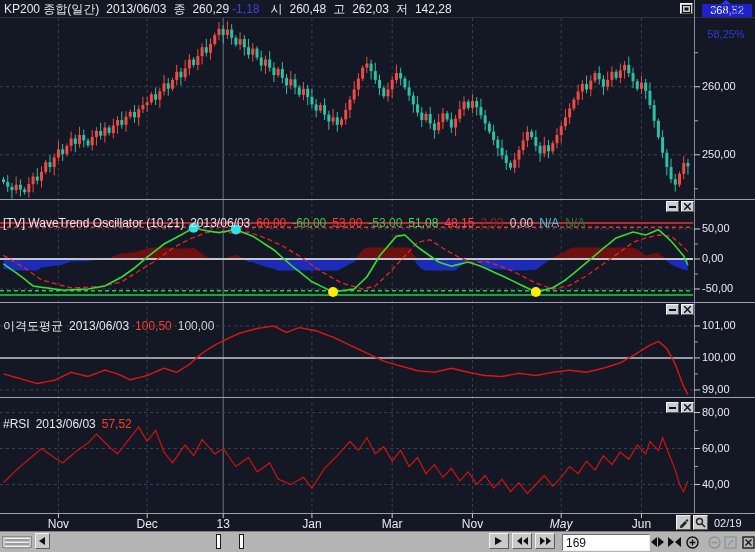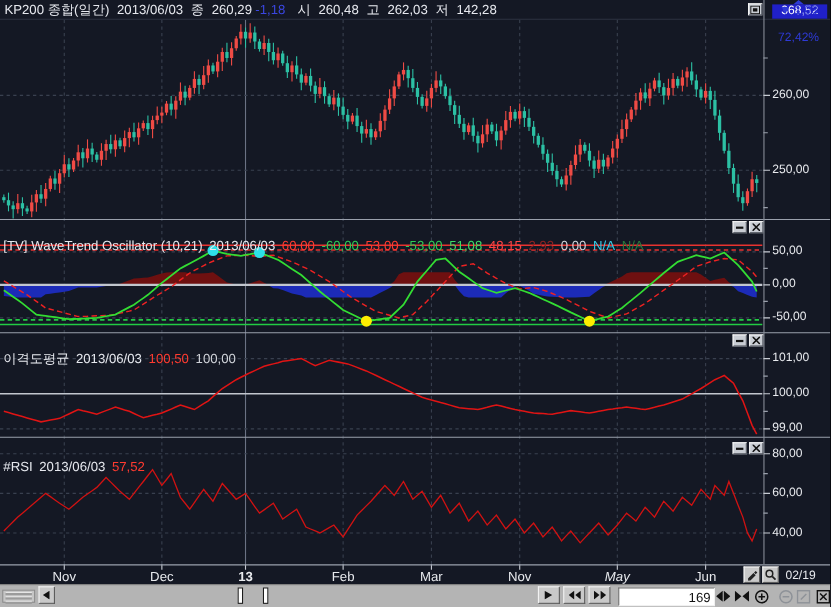--- a/index.html
+++ b/index.html
@@ -14,32 +14,32 @@
   .red{color:#ff3b30;}
   .gray{color:#cfd2d8;}
   .winbtn{width:13px;height:11px;background:#c9cdd4;border:1px solid;
           border-color:#f4f4f4 #565b64 #565b64 #f4f4f4;display:inline-flex;
           align-items:center;justify-content:center;box-sizing:border-box;}
   .winbtn svg{display:block;}
   .btn3d{background:#c9c9c9;border:1px solid;border-color:#f2f2f2 #5c5c5c #5c5c5c #f2f2f2;
          display:flex;align-items:center;justify-content:center;box-sizing:border-box;}
   .axis-label{position:absolute;left:702px;font-size:11px;color:#e8eaee;height:13px;line-height:13px;}
   .time-label{position:absolute;top:517px;font-size:12px;color:#e8eaee;transform:translateX(-50%);}
-  .time-label.year{font-weight:bold;}
+  .time-label.year{font-weight:normal;}
   .bluebox{left:702px;top:4px;width:50px;height:13px;background:#2020c8;color:#fff;
            font-size:11px;text-align:center;line-height:13px;}
   .bluesm{left:698px;width:56px;font-size:11px;color:#2e3ad6;text-align:center;height:12px;line-height:12px;}
   .uptri{left:721px;top:0;width:0;height:0;border-left:5px solid transparent;
          border-right:5px solid transparent;border-bottom:4px solid #2e3ad6;}
   #scrollbar{left:0;top:531px;width:755px;height:21px;background:#b4b4b4;border-top:1px solid #7d7d7d;box-sizing:border-box;}
   .grip{left:2px;top:536px;width:30px;height:12px;background:#c6c6c6;border:1px solid #8a8a8a;box-sizing:border-box;}
   .grip i{display:block;height:2px;margin:1px 2px;background:#9c9c9c;border-top:1px solid #efefef;}
   .handle{top:534px;width:5px;height:15px;background:#fff;border:1px solid #1c1c1c;box-sizing:border-box;z-index:8;}
   #barcount{left:562px;top:534px;width:80px;height:15px;border:1px solid;border-color:#6a6a6a #f0f0f0 #f0f0f0 #6a6a6a;
-            font-family:"Liberation Sans",sans-serif;font-size:12px;text-align:right;padding:0 3px;background:#fff;color:#111;}
+            font-family:"Liberation Sans",sans-serif;font-size:12px;text-align:left;padding:0 3px;background:#fff;color:#111;}
   .flaticon{position:absolute;top:535px;width:14px;height:14px;display:flex;align-items:center;justify-content:center;}
 </style>
 </head>
 <body>
 
 <div id="app">
 
   <div class="abs hdr">
     <span>KP200 종합(일간)</span>
     <span>2013/06/03</span>
@@ -455,21 +455,21 @@
       <line x1="0" y1="484.48201438848923" x2="693" y2="484.48201438848923" stroke="#39404f" stroke-dasharray="3 3"></line>
       <path d="M3.5,482.7L7.7,478.5L11.9,474.3L16.2,470.1L20.4,466.5L24.6,462.9L28.8,459.3L33.1,455.7L37.3,452.1L41.5,448.5L45.8,451.5L50.0,454.5L54.2,457.5L58.4,460.2L62.6,462.9L66.9,459.3L71.1,455.7L75.3,452.1L79.5,449.1L83.8,446.1L88.0,443.1L92.2,438.6L96.4,434.1L100.7,438.3L104.9,442.5L109.1,446.7L113.3,450.3L117.6,453.9L121.8,448.5L126.0,443.1L130.3,437.7L134.5,432.3L138.7,426.9L142.9,434.1L147.1,441.3L151.4,435.9L155.6,430.5L159.8,441.3L164.0,452.1L168.3,457.5L172.5,462.9L176.7,456.9L180.9,450.9L185.2,444.9L189.4,450.3L193.6,455.7L197.8,447.6L202.1,439.5L206.3,444.3L210.5,449.1L214.7,453.9L219.0,451.2L223.2,448.5L227.4,454.5L231.6,460.5L235.9,466.5L240.1,463.5L244.3,460.5L248.5,457.5L252.8,464.7L257.0,471.9L261.2,468.9L265.4,465.9L269.7,462.9L273.9,471.0L278.1,479.1L282.3,480.9L286.6,482.7L290.8,484.5L295.0,482.1L299.3,479.7L303.5,477.3L307.7,482.7L311.9,488.1L316.1,481.5L320.4,474.9L324.6,468.3L328.8,464.1L333.0,459.9L337.3,455.7L341.5,450.9L345.7,446.1L349.9,441.3L354.2,445.8L358.4,450.3L362.6,444.0L366.8,437.7L371.1,445.8L375.3,453.9L379.5,450.3L383.7,446.7L388.0,453.9L392.2,461.1L396.4,455.7L400.6,450.3L404.9,458.4L409.1,466.5L413.3,462.0L417.5,457.5L421.8,465.6L426.0,473.7L430.2,469.2L434.4,464.7L438.7,471.0L442.9,477.3L447.1,472.8L451.3,468.3L455.6,474.6L459.8,480.9L464.0,476.4L468.2,471.9L472.5,478.2L476.7,484.5L480.9,480.0L485.1,475.5L489.4,481.8L493.6,488.1L497.8,483.6L502.0,479.1L506.3,485.4L510.5,491.7L514.7,487.2L518.9,482.7L523.2,488.1L527.4,493.5L531.6,489.0L535.8,484.5L540.1,480.0L544.3,475.5L548.5,480.9L552.8,486.3L557.0,481.8L561.2,477.3L565.4,471.9L569.6,466.5L573.9,470.1L578.1,473.7L582.3,467.4L586.5,461.1L590.8,465.6L595.0,470.1L599.2,462.9L603.4,455.7L607.7,460.2L611.9,464.7L616.1,458.4L620.3,452.1L624.6,455.7L628.8,459.3L633.0,452.1L637.3,444.9L641.5,449.4L645.7,453.9L649.9,441.3L654.1,445.8L658.4,450.3L662.6,437.7L666.8,448.5L671.0,459.3L675.3,470.1L679.5,484.5L683.7,491.7L687.9,480.9" fill="none" stroke="#d01212" stroke-width="1.2"></path>
       <rect x="51" y="532" width="436" height="19" fill="#adadad"></rect>
       <path d="M51,550.5L51.0,549.1L53.7,549.6L56.4,550.0L59.1,549.4L61.8,549.9L64.5,550.2L67.1,549.3L69.8,548.6L72.5,549.0L75.2,548.1L77.9,547.2L80.6,547.6L83.3,546.7L86.0,545.9L88.7,546.4L91.4,545.5L94.1,544.8L96.8,545.3L99.4,544.4L102.1,545.0L104.8,545.5L107.5,544.7L110.2,544.0L112.9,544.5L115.6,543.7L118.3,544.2L121.0,543.5L123.7,543.0L126.4,543.4L129.0,542.6L131.7,542.1L134.4,542.7L137.1,541.9L139.8,541.5L142.5,541.2L145.2,540.4L147.9,540.9L150.6,540.1L153.3,539.3L156.0,539.8L158.7,538.9L161.3,538.1L164.0,538.7L166.7,537.8L169.4,536.9L172.1,537.4L174.8,536.6L177.5,535.7L180.2,536.2L182.9,535.3L185.6,534.5L188.3,533.8L191.0,534.5L193.6,533.9L196.3,534.7L199.0,535.4L201.7,534.9L204.4,535.7L207.1,536.4L209.8,535.8L212.5,536.7L215.2,537.5L217.9,536.9L220.6,537.7L223.2,538.5L225.9,537.9L228.6,538.7L231.3,539.5L234.0,538.9L236.7,539.7L239.4,540.4L242.1,539.8L244.8,540.6L247.5,541.4L250.2,542.0L252.9,541.5L255.5,542.4L258.2,543.1L260.9,542.7L263.6,543.4L266.3,542.9L269.0,541.9L271.7,540.9L274.4,539.9L277.1,538.8L279.8,537.7L282.5,537.3L285.1,538.1L287.8,538.9L290.5,539.8L293.2,540.6L295.9,539.9L298.6,538.9L301.3,538.3L304.0,538.8L306.7,539.7L309.4,540.5L312.1,541.4L314.8,542.2L317.4,543.0L320.1,542.3L322.8,543.3L325.5,544.0L328.2,543.2L330.9,542.3L333.6,542.9L336.3,543.7L339.0,542.8L341.7,541.9L344.4,541.1L347.0,541.7L349.7,541.0L352.4,541.7L355.1,542.5L357.8,543.3L360.5,544.1L363.2,544.9L365.9,545.7L368.6,546.5L371.3,547.2L374.0,547.7L376.7,546.9L379.3,545.9L382.0,545.0L384.7,544.1L387.4,544.7L390.1,545.5L392.8,546.3L395.5,545.5L398.2,546.1L400.9,545.3L403.6,544.4L406.3,543.6L409.0,542.7L411.6,541.8L414.3,540.9L417.0,540.1L419.7,539.3L422.4,539.9L425.1,539.0L427.8,538.3L430.5,538.9L433.2,539.6L435.9,538.9L438.6,538.1L441.2,538.7L443.9,538.0L446.6,537.4L449.3,538.3L452.0,539.1L454.7,539.8L457.4,539.2L460.1,540.0L462.8,541.5L465.5,543.0L468.2,544.7L470.9,546.2L473.5,547.6L476.2,548.9L478.9,549.4L481.6,548.3L484.3,547.2L487.0,547.6L487,550.5Z" fill="#5f6367" stroke="none"></path>
       <rect x="217" y="532" width="27" height="19" fill="rgba(30,30,30,0.3)"></rect>
     </svg>
 
   <div class="abs uptri"></div>
   <div class="abs bluebox">368,52</div>
   <div class="abs bluesm" style="top:4px;">▼ 1,03</div>
-  <div class="abs bluesm" style="top:28px;">72,42%</div>
+  <div class="abs bluesm" style="top:28px;">58,25%</div>
 
   <div class="abs phead" style="left:3px;top:200px;">
     <span>[TV] WaveTrend Oscillator  (10,21)</span>
     <span>2013/06/03</span>
     <span id="wt-values"><span style="color: rgb(255, 59, 48); margin-right: 6px;">60,00</span><span style="color: rgb(46, 204, 85); margin-right: 6px;">-60,00</span><span style="color: rgb(255, 59, 48); margin-right: 6px;">53,00</span><span style="color: rgb(46, 204, 85); margin-right: 6px;">-53,00</span><span style="color: rgb(59, 221, 102); margin-right: 6px;">51,08</span><span style="color: rgb(255, 68, 68); margin-right: 6px;">48,15</span><span style="color: rgb(143, 34, 34); margin-right: 6px;">2,93</span><span style="color: rgb(207, 210, 216); margin-right: 6px;">0,00</span><span style="color: rgb(53, 205, 232); margin-right: 6px;">N/A</span><span style="color: rgb(42, 122, 60); margin-right: 6px;">N/A</span></span>
   </div>
   <div class="abs winbtn" style="left:666px;top:201px;">
     <svg width="7" height="7">
         <rect x="0" y="3" width="7" height="2" fill="#111"></rect>
       </svg>
@@ -510,21 +510,21 @@
   <div class="abs winbtn" style="left:681px;top:402px;">
     <svg width="7" height="7">
         <path d="M0,0 L7,7 M7,0 L0,7" stroke="#111" stroke-width="1.4"></path>
       </svg>
   </div>
 
   <div id="time-labels">
       <div class="time-label" style="left: 58.425px;">Nov</div>
       <div class="time-label" style="left: 147.15px;">Dec</div>
       <div class="time-label year" style="left: 223.2px;">13</div>
-      <div class="time-label" style="left: 311.925px;">Feb</div>
+      <div class="time-label" style="left: 311.925px;">Jan</div>
       <div class="time-label" style="left: 392.2px;">Mar</div>
       <div class="time-label" style="left: 472.475px;">Nov</div>
       <div class="time-label" style="left: 561.2px; font-style: italic;">May</div>
       <div class="time-label" style="left: 641.475px;">Jun</div>
     </div>
   <div class="abs btn3d" style="left:676px;top:515px;width:15px;height:15px;">
     <svg width="11" height="11">
         <path d="M2,9 L7,4 L9,6 L4,11 Z M7.5,3.5 L9,2 L10.5,3.5 L9,5 Z" fill="#222"></path>
         <path d="M2,9 L2,11 L4,11 Z" fill="#222"></path>
       </svg>

